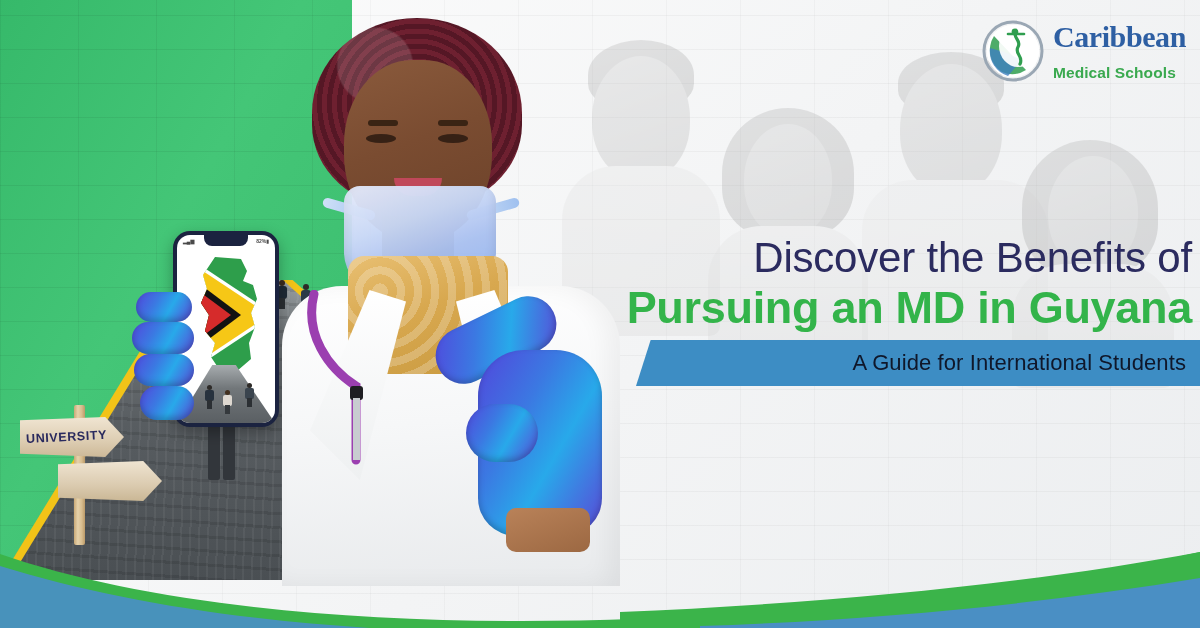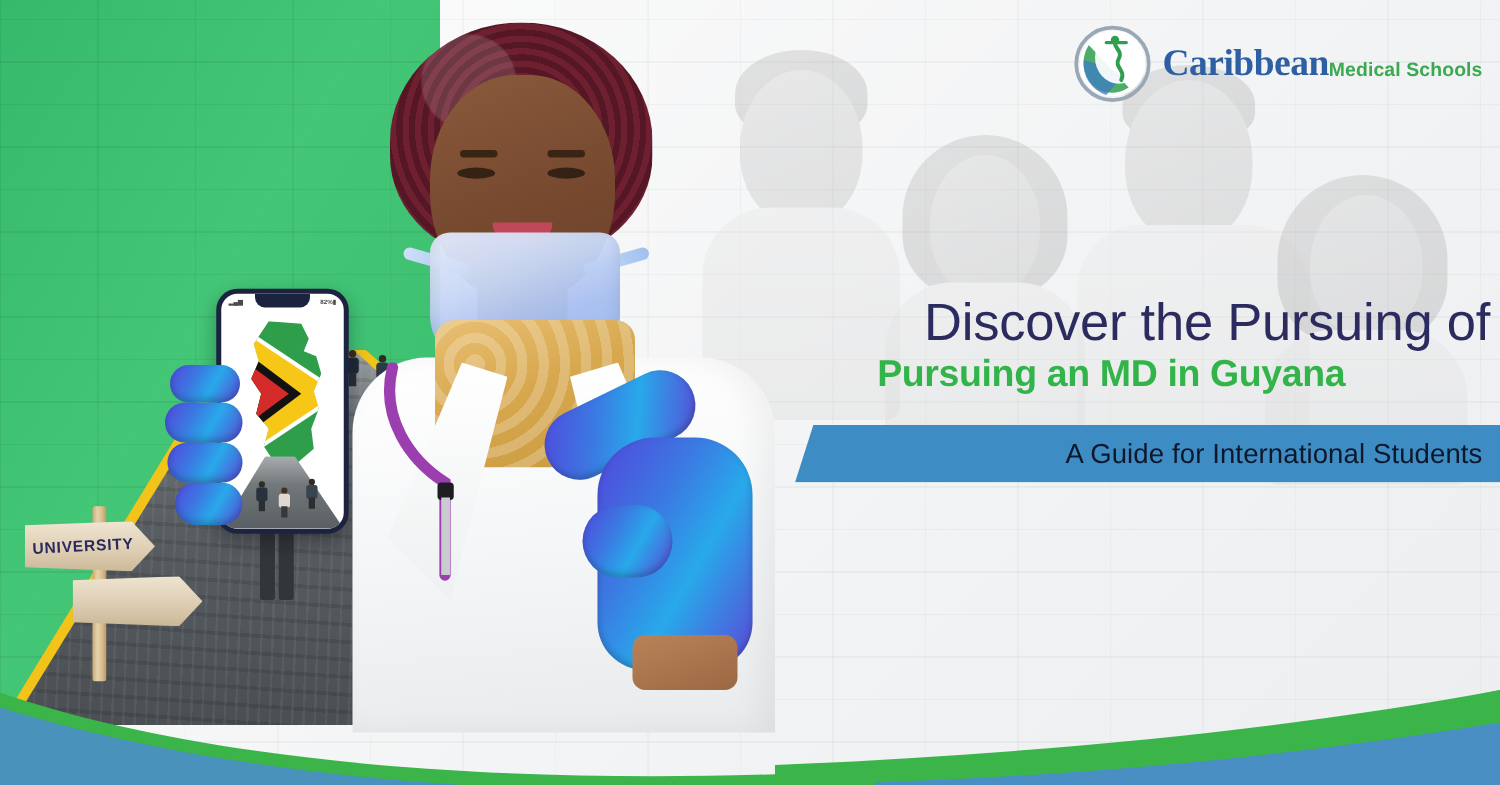--- a/index.html
+++ b/index.html
@@ -189,41 +189,41 @@
     position:absolute; width:54px; height:10px; border-radius:6px;
     background:linear-gradient(90deg,#cfe0f7,#9fc0ef);
   }
   .steth {
     position:absolute; left:12px; top:272px; width:120px; height:190px;
   }
 
   
   .logo { position:absolute; right:14px; top:20px; display:flex; align-items:center; gap:9px; }
   .logo-mark { position:relative; width:62px; height:62px; }
-  .logo-text { display:flex; line-height:1; }
+  .logo-text { display:flex; flex-direction:column; line-height:1; }
   .logo-title {
     font-size:30px; font-weight:700; color:#2e5fa3; letter-spacing:-.4px;
     font-family:"Liberation Serif", serif;
   }
   .logo-sub {
     font-size:15.5px; font-weight:700; color:#3aa94f; letter-spacing:.1px;
     margin-top:13px; font-family:"Liberation Sans", sans-serif;
   }
 
   
   .headline { position:absolute; left:586px; top:236px; width:606px; }
   .line1 {
     font-size:42px; font-weight:400; color:#2b2b5f;
     letter-spacing:-.2px; white-space:nowrap; line-height:1.06;
     text-align:right;
   }
   .line2 {
-    font-size:30px; font-weight:700; color:#33b44a;
+    font-size:45px; font-weight:700; color:#33b44a;
     letter-spacing:-.3px; white-space:nowrap; line-height:1.1;
-    margin-top:2px; text-align:center;
+    margin-top:2px; text-align:right;
   }
   .subbar {
     position:absolute; left:636px; top:340px; width:564px; height:46px;
     background:#3d8dc4;
     clip-path: polygon(2.6% 0%, 100% 0%, 100% 100%, 0% 100%);
     display:flex; align-items:center; justify-content:flex-end;
     padding-right:14px;
   }
   .subbar-text {
     font-size:22px; color:#0f172a; font-weight:400;
@@ -415,21 +415,21 @@
         <path d="M26 14 L42 14" stroke="#2f9e4f" stroke-width="2.6" stroke-linecap="round"></path>
       </svg>
     </div>
     <div class="logo-text">
       <span class="logo-title">Caribbean</span>
       <span class="logo-sub">Medical Schools</span>
     </div>
   </div>
 
   <div class="headline">
-    <div class="line1">Discover the Pursuing of</div>
+    <div class="line1">Discover the Benefits of</div>
     <div class="line2">Pursuing an MD in Guyana</div>
   </div>
 
   <div class="subbar">
     <span class="subbar-text">A Guide for International Students</span>
   </div>
 
 </div>
 
 </body></html>

